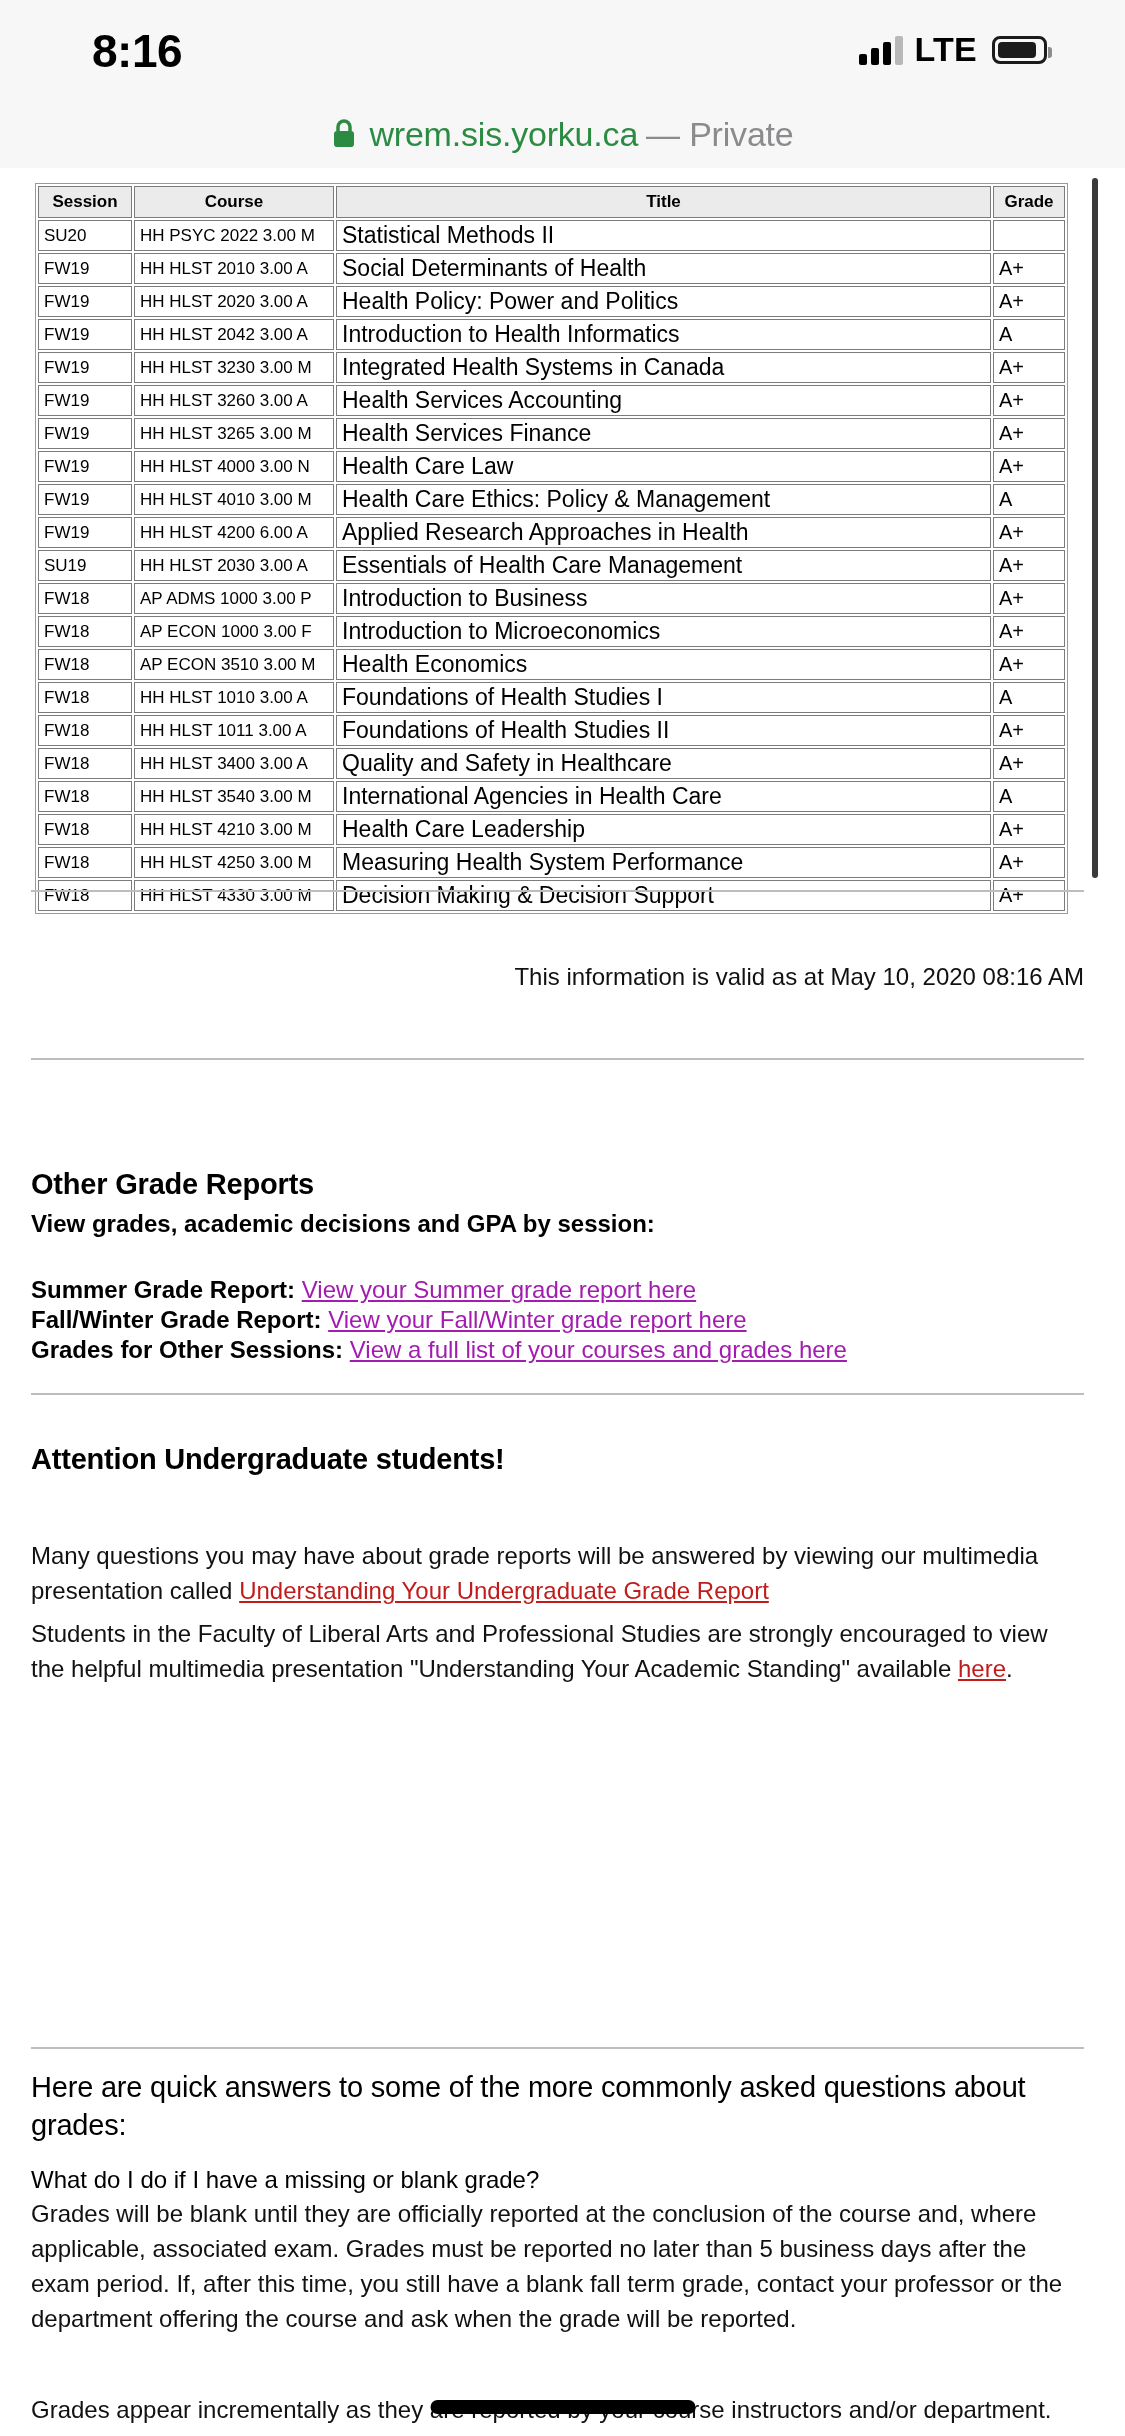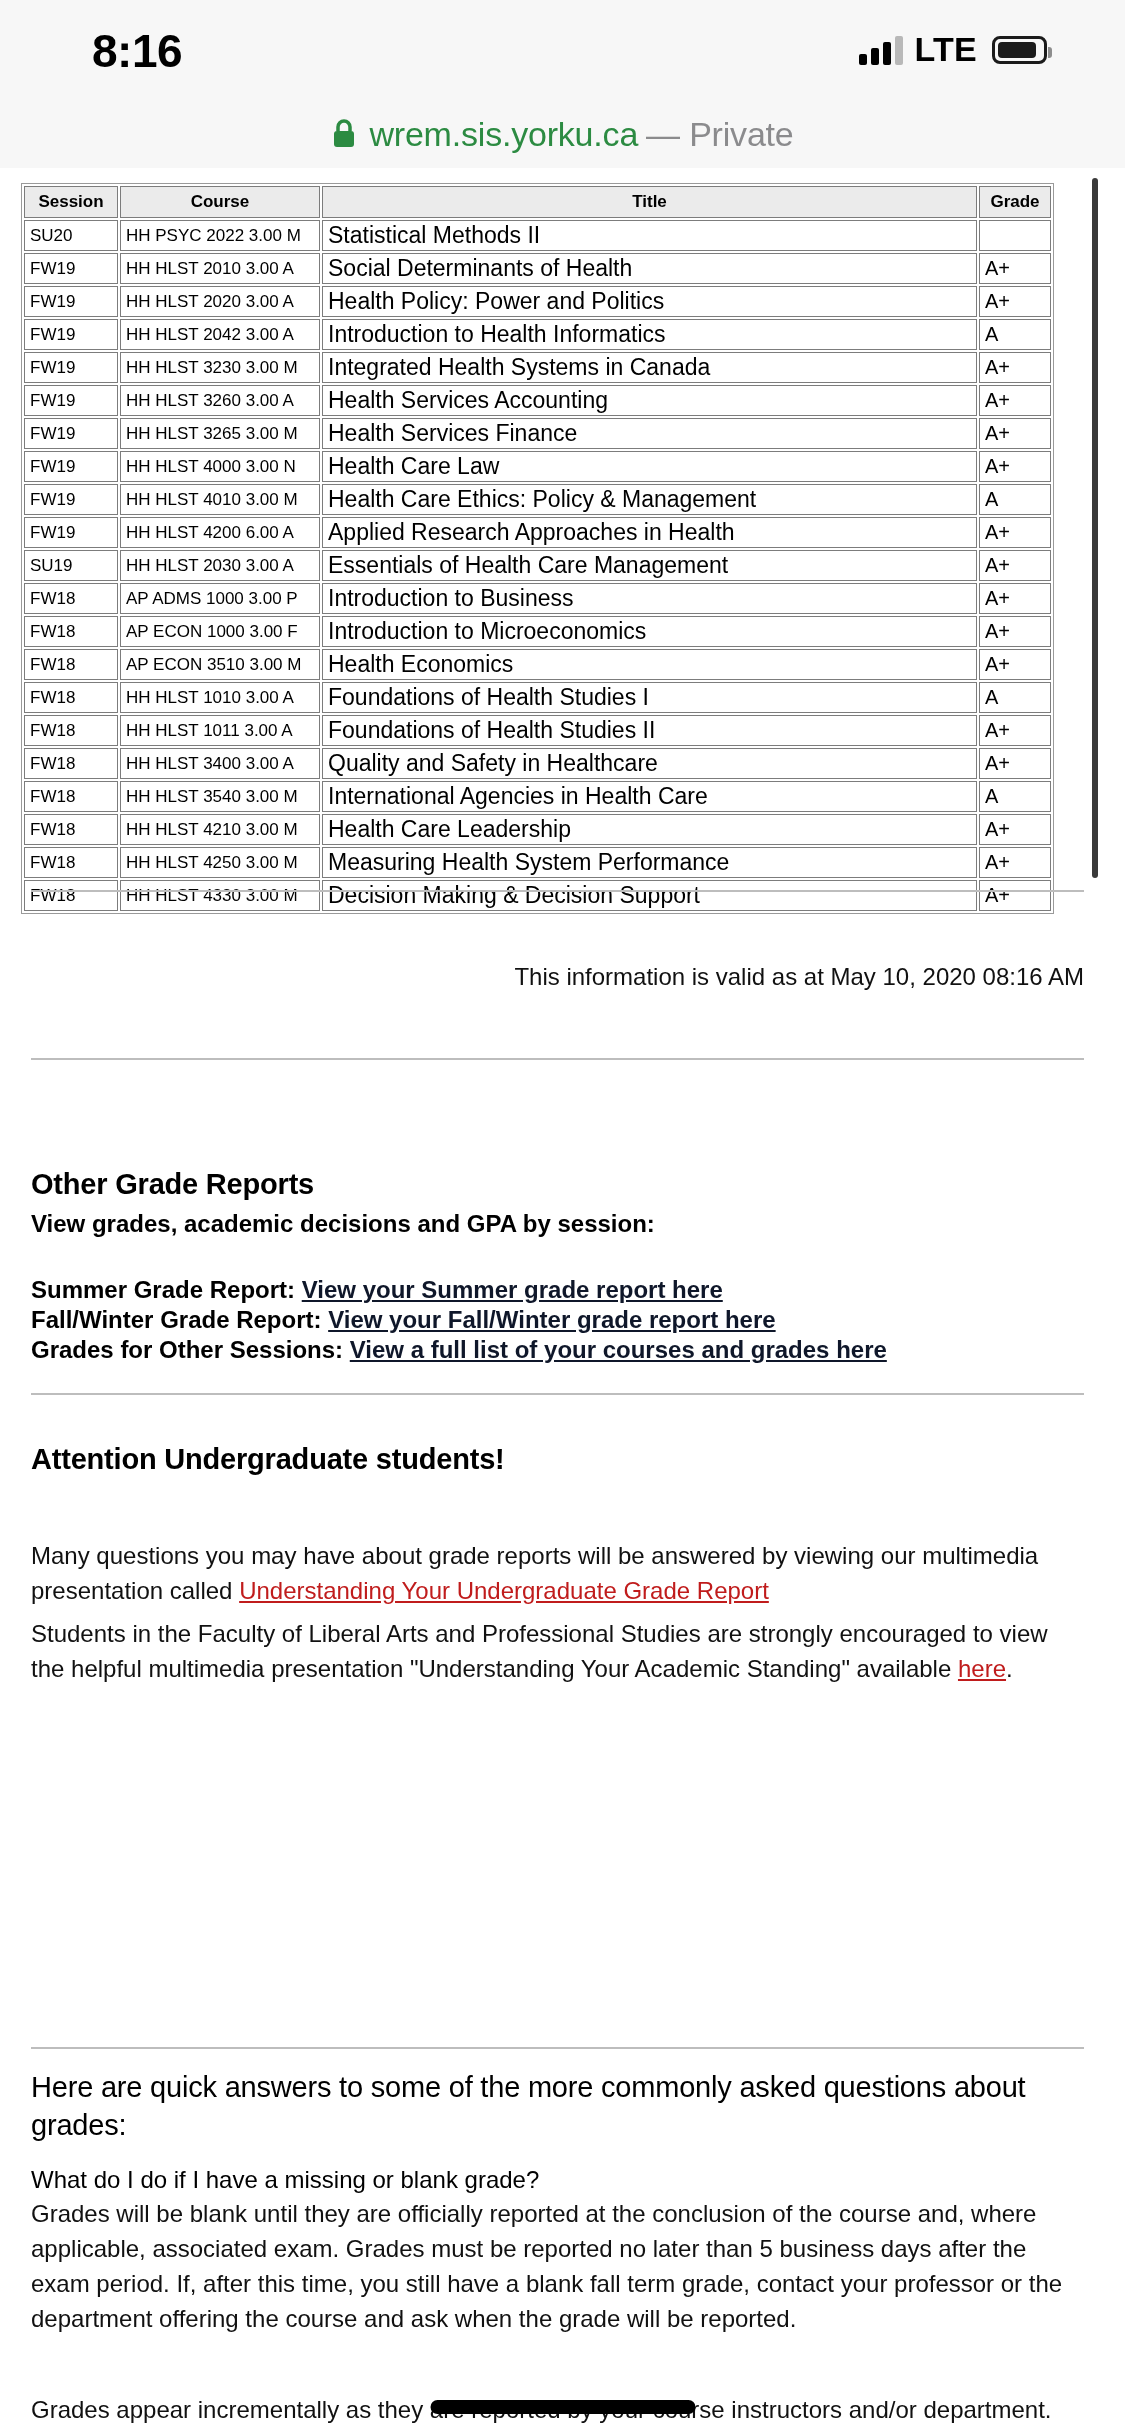--- a/index.html
+++ b/index.html
@@ -124,21 +124,21 @@
     top: 168px; left: 0;
     width: 1125px;
     height: 2268px;
     background: #ffffff;
     overflow: hidden;
   }
 
   
   #grades-table-wrap {
     position: absolute;
-    left: 21px;
+    left: 35px;
     top: 15px;
     width: 952px;
   }
   table#grades-table {
     border-collapse: separate;
     border-spacing: 2px;
     width: 1033px;
     background: #ffffff;
     border: 1px solid #9a9a9a;
     table-layout: fixed;
@@ -204,22 +204,22 @@
   }
   .report-line {
     position: absolute;
     left: 31px;
     font-size: 24px;
     color: #000;
     font-weight: bold;
     white-space: nowrap;
   }
   .report-line .lnk {
-    font-weight: bold;
-    color: #0f172a;
+    font-weight: normal;
+    color: #a21caf;
     text-decoration: underline;
     cursor: pointer;
   }
   .body-p {
     position: absolute;
     left: 31px;
     width: 1053px;
     font-size: 24px;
     line-height: 35px;
     color: #111;

